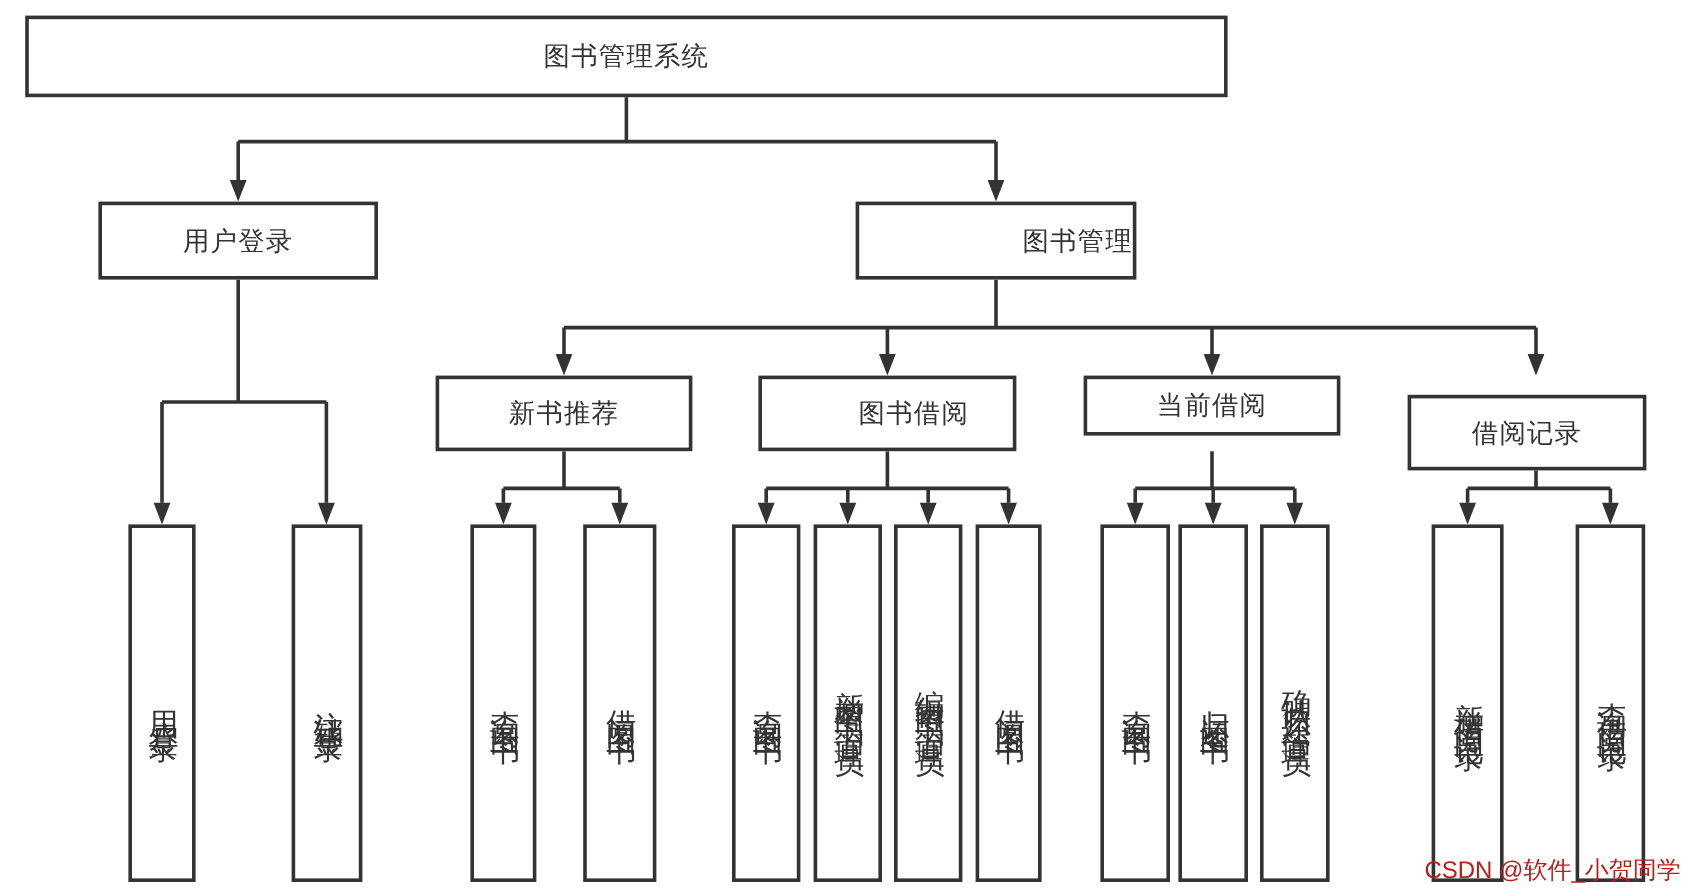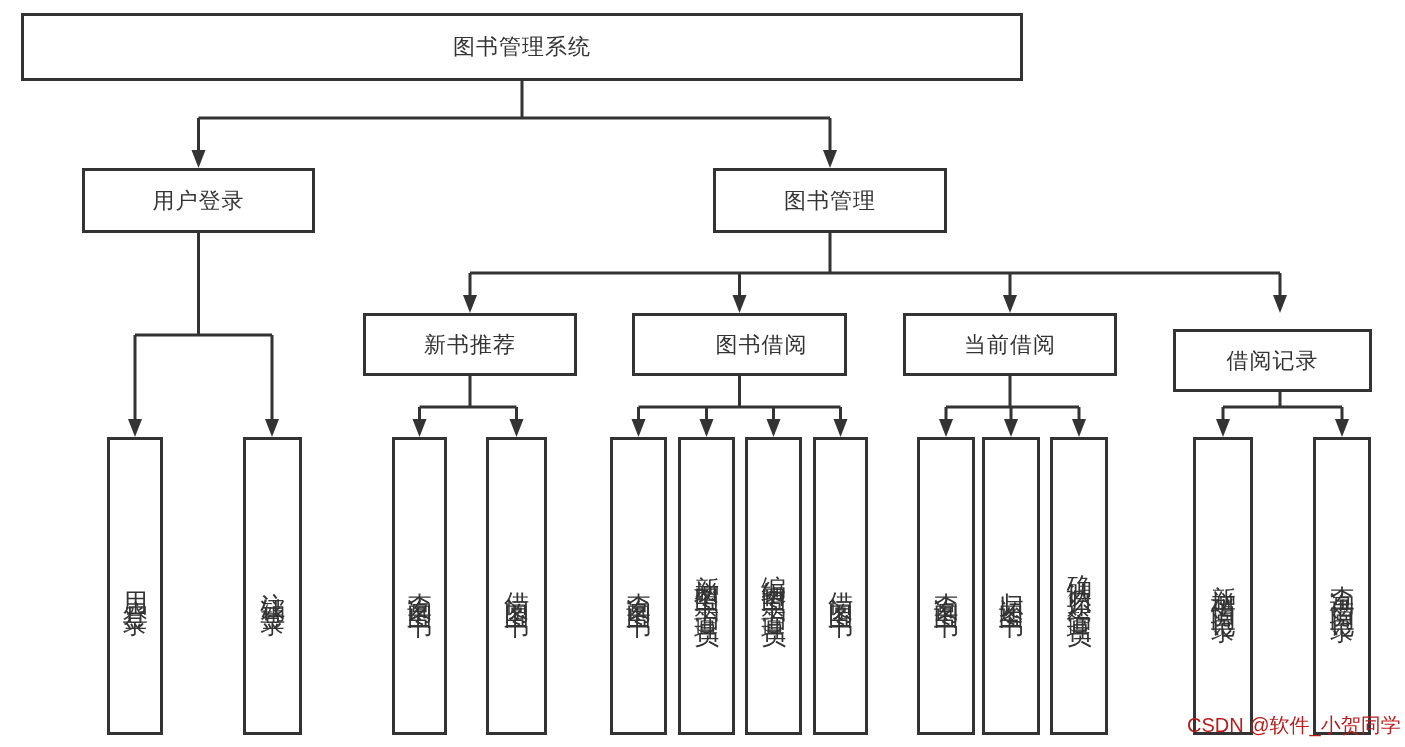--- a/index.html
+++ b/index.html
@@ -36,24 +36,24 @@
     writing-mode: vertical-rl;
     text-orientation: mixed;
     font-size: 25px;
     letter-spacing: 7px;
     line-height: 1.1;
     white-space: nowrap;
   }
   
   #n-root            { left: 21px;   top: 13px;  width: 1002px; height: 68px; }
   #n-user-login      { left: 82px;   top: 168px; width: 233px;  height: 65px; }
-  #n-book-mgmt       { left: 713px;  top: 168px; width: 234px;  height: 65px; }
+  #n-book-mgmt       { left: 713px;  top: 168px; width: 234px;  height: 65px; justify-content: flex-end; }
   #n-new-books       { left: 363px;  top: 313px; width: 214px;  height: 63px; }
   #n-book-borrow     { left: 632px;  top: 313px; width: 215px;  height: 63px; padding-left: 44px; }
-  #n-current-borrow  { left: 903px;  top: 313px; width: 214px;  height: 63px; }
+  #n-current-borrow  { left: 903px;  top: 313px; width: 214px;  height: 50px; }
   #n-borrow-records  { left: 1173px; top: 313px; width: 199px;  height: 63px; margin-top: 16px; }
   #n-login-sub1      { left: 107px;  top: 437px; width: 56px;   height: 298px; }
   #n-login-sub2      { left: 243px;  top: 437px; width: 59px;   height: 298px; }
   #n-newbooks-sub1   { left: 392px;  top: 437px; width: 55px;   height: 298px; }
   #n-newbooks-sub2   { left: 486px;  top: 437px; width: 61px;   height: 298px; }
   #n-borrow-sub1     { left: 610px;  top: 437px; width: 57px;   height: 298px; }
   #n-borrow-sub2     { left: 678px;  top: 437px; width: 57px;   height: 298px; }
   #n-borrow-sub3     { left: 745px;  top: 437px; width: 57px;   height: 298px; }
   #n-borrow-sub4     { left: 813px;  top: 437px; width: 55px;   height: 298px; }
   #n-current-sub1    { left: 917px;  top: 437px; width: 58px;   height: 298px; }

